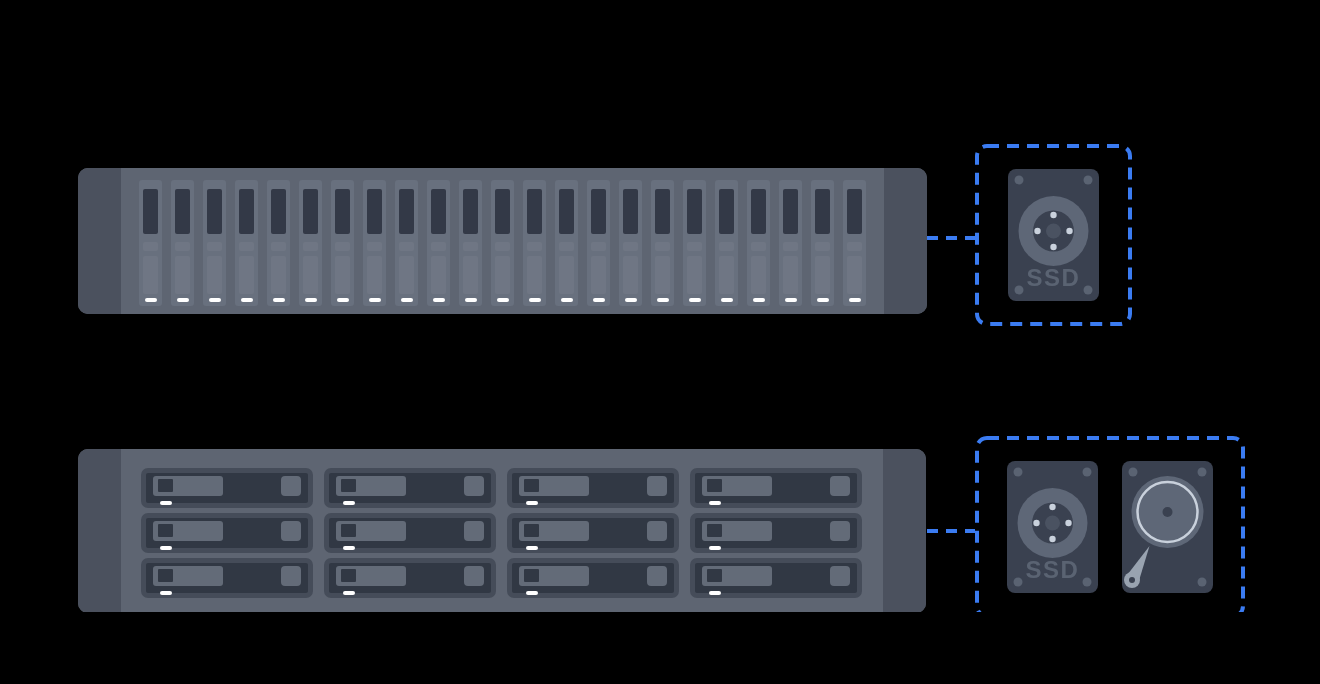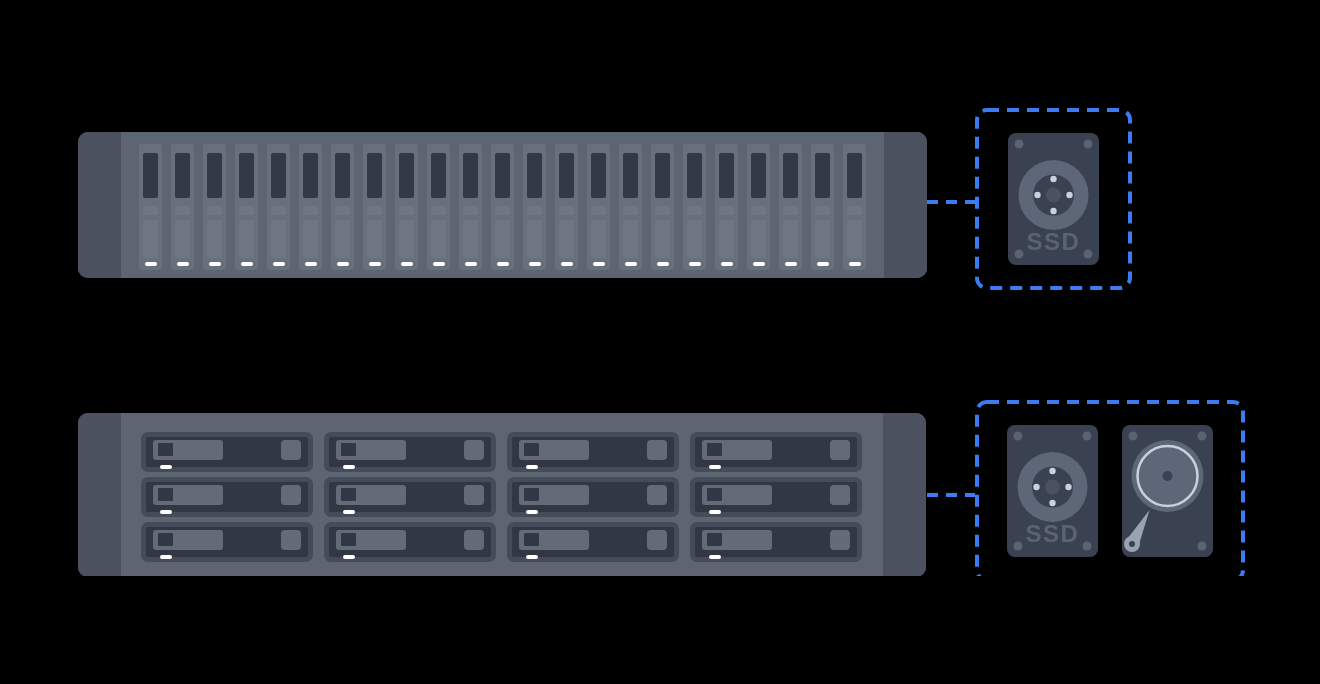--- a/index.html
+++ b/index.html
@@ -5,21 +5,21 @@
   :root{
     --background:#000000; --accent-blue:#3b7cf2;
     --server-body:#5e6572; --server-cap:#4b515e;
     --slot-bg:#68707e; --slot-dark:#333947; --slot-light:#6f7684; --led-white:#ffffff;
     --bay-frame:#454c59; --bay-inner:#313844; --bay-light:#636b78;
     --drive-body:#3a4150; --drive-disc:#5e6777; --drive-hub:#4a5261;
     --drive-dot:#c9d1dc; --drive-label:#5a6372; --hdd-ring:#c9d1dc; --hdd-arm:#99a3b0;
   }
   html,body{margin:0;padding:0;background:var(--background);}
   body{font-family:"Liberation Sans", sans-serif;}
-  .scene{position:relative;width:1320px;height:576px;background:var(--background);overflow:hidden;}
+  .scene{position:relative;width:1320px;height:576px;background:var(--background);overflow:hidden;margin-top:36px;}
 
   
   .server{position:absolute;background:var(--server-body);border-radius:10px;}
   .server.top{left:78px;top:132px;width:849px;height:146px;}
   .server.bottom{left:78px;top:413px;width:848px;height:164px;}
   .cap{position:absolute;top:0;bottom:0;width:43px;background:var(--server-cap);}
   .cap.left{left:0;border-radius:10px 0 0 10px;}
   .cap.right{right:0;border-radius:0 10px 10px 0;}
 
   

